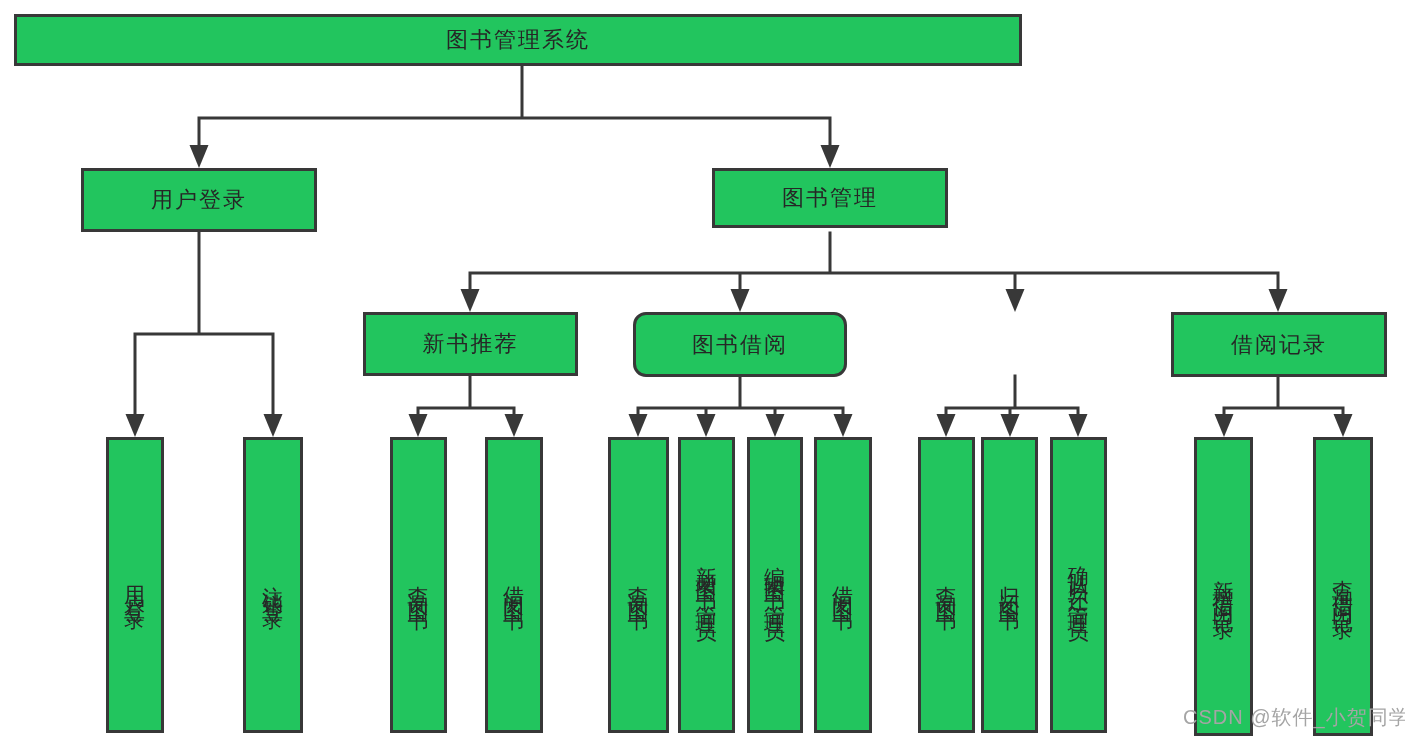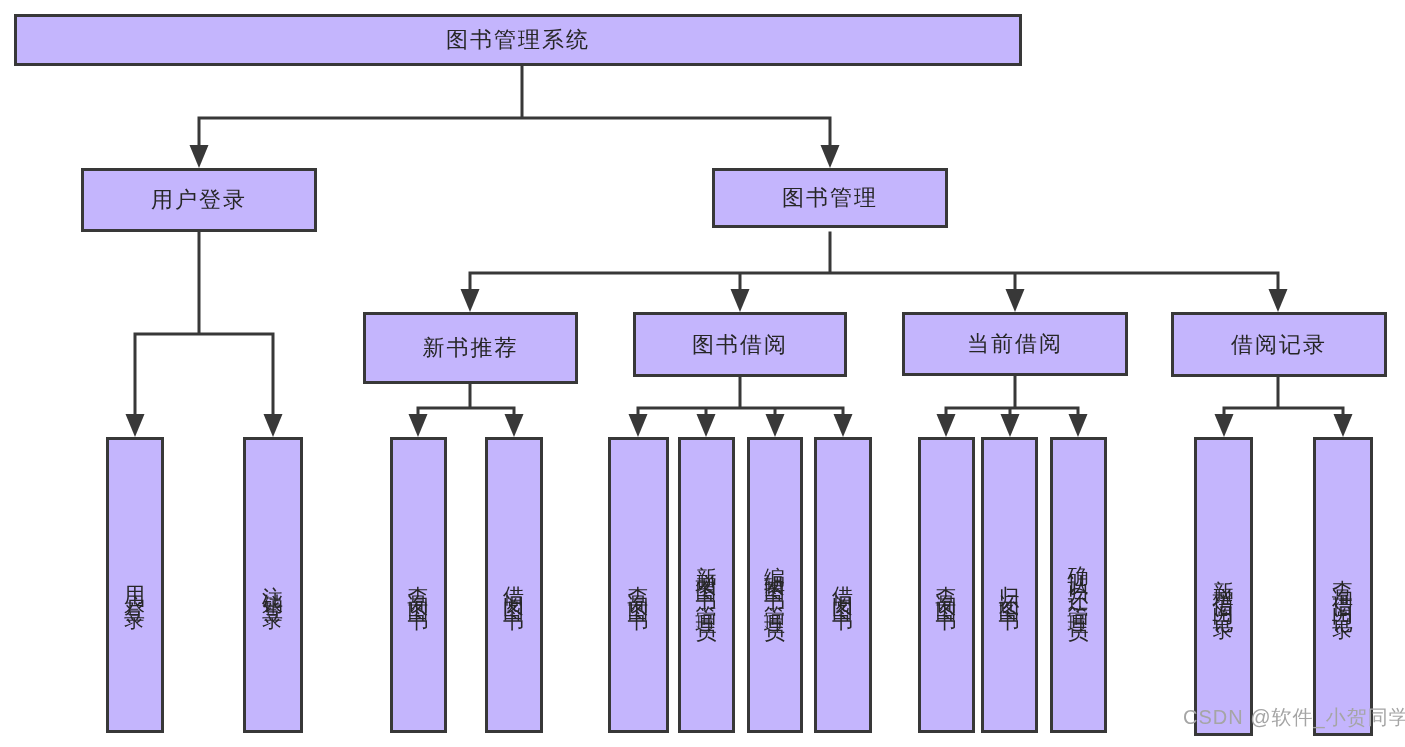--- a/index.html
+++ b/index.html
@@ -3,21 +3,21 @@
 <meta charset="utf-8">
 <style>
   html,body{margin:0;padding:0;background:#ffffff;}
   .stage{
     position:relative;width:1405px;height:747px;background:#ffffff;
     overflow:hidden;font-family:"Liberation Sans","DejaVu Sans",sans-serif;
   }
   .wires{position:absolute;left:0;top:0;width:1405px;height:747px;}
   .node{
     position:absolute;box-sizing:border-box;border:3px solid #383838;
-    background:#c4b5fd;display:flex;align-items:center;justify-content:center;
+    background:#22c55e;display:flex;align-items:center;justify-content:center;
     color:#262626;
   }
   .h .lbl{font-size:22px;letter-spacing:2px;white-space:nowrap;}
   .v .lbl{
     writing-mode:vertical-rl;text-orientation:mixed;
     font-size:21px;letter-spacing:8px;line-height:1;
   }
   .watermark{
     position:absolute;left:1183px;top:704px;font-size:20px;
     color:#a5a5a5;letter-spacing:1px;white-space:nowrap;
@@ -72,28 +72,25 @@
     <span class="lbl">图书管理系统</span>
   </div>
 
   <div class="node h" style="left:81px;top:168px;width:236px;height:64px;">
     <span class="lbl">用户登录</span>
   </div>
   <div class="node h" style="left:712px;top:168px;width:236px;height:60px;">
     <span class="lbl">图书管理</span>
   </div>
 
-  <div class="node h" style="left:363px;top:312px;width:215px;height:72px;">
+  <div class="node h" style="left:363px;top:312px;width:215px;height:64px;">
     <span class="lbl">新书推荐</span>
   </div>
-  <div class="node h" style="left:633px;top:312px;width:214px;height:65px;">
+  <div class="node h" style="left:633px;top:312px;width:214px;height:65px;border-radius:13px;">
     <span class="lbl">图书借阅</span>
-  </div>
-  <div class="node h" style="left:902px;top:312px;width:226px;height:64px;">
-    <span class="lbl">当前借阅</span>
   </div>
   <div class="node h" style="left:1171px;top:312px;width:216px;height:65px;">
     <span class="lbl">借阅记录</span>
   </div>
 
   <div class="node v" style="left:106px;top:437px;width:58px;height:296px;">
     <span class="lbl">用户登录</span>
   </div>
   <div class="node v" style="left:243px;top:437px;width:60px;height:296px;">
     <span class="lbl">注销登录</span>

